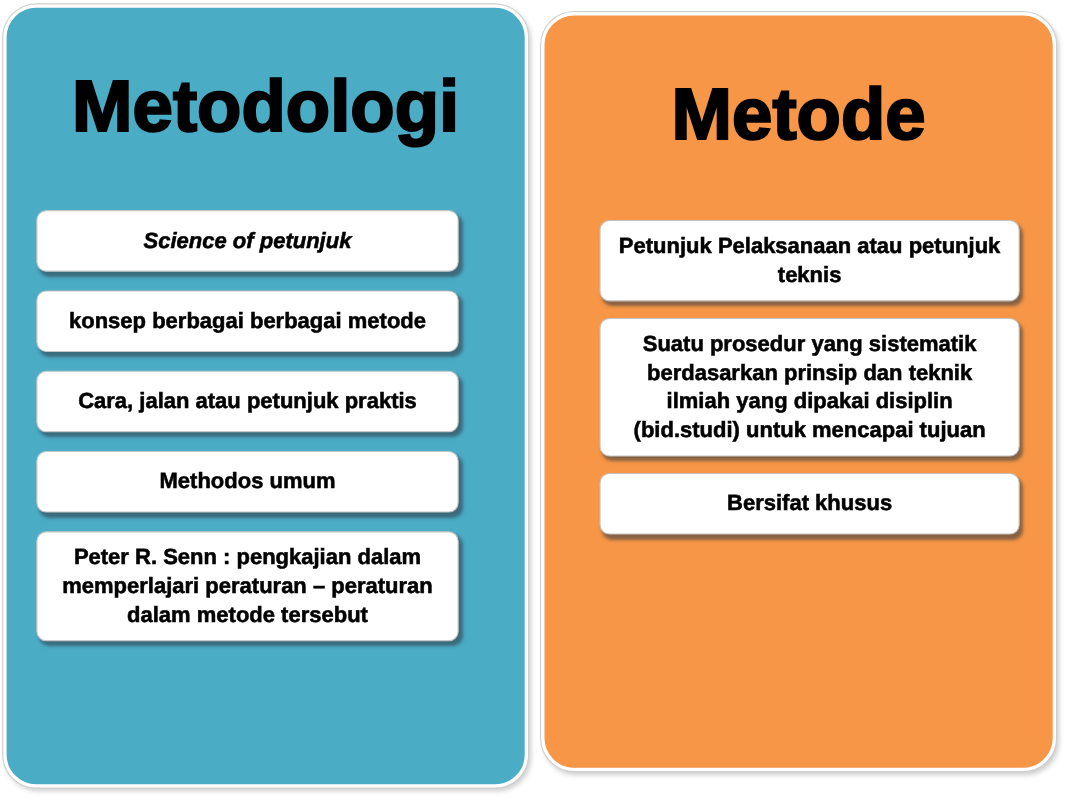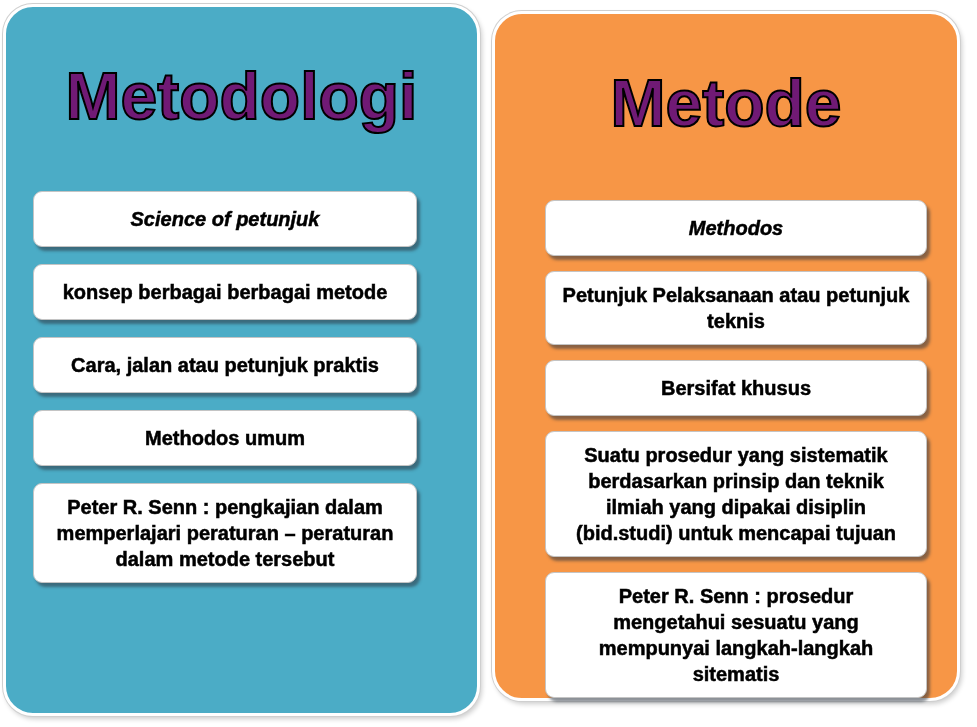--- a/index.html
+++ b/index.html
@@ -37,21 +37,21 @@
     height: 690px;
   }
   .panel-title {
     flex: 0 0 auto;
     height: 178px;
     display: flex;
     align-items: center;
     justify-content: center;
     font-size: 66px;
     font-weight: 700;
-    color: #701a75;
+    color: #000000;
     -webkit-text-stroke: 2px #000000;
     letter-spacing: 0px;
     white-space: nowrap;
   }
   .box-stack {
     display: flex;
     flex-direction: column;
   }
   .panel-left .box-stack {
     padding: 6px 60px 0 27px;
@@ -103,31 +103,25 @@
       </div>
       <div class="box">
         <span>Peter R. Senn : pengkajian dalam memperlajari peraturan – peraturan dalam metode tersebut</span>
       </div>
     </div>
   </div>
 
   <div class="panel panel-right" style="background-color: rgb(247, 150, 70);">
     <div class="panel-title">Metode</div>
     <div class="box-stack">
-      <div class="box italic">
-        <span>Methodos</span>
-      </div>
       <div class="box">
         <span>Petunjuk Pelaksanaan atau petunjuk teknis</span>
-      </div>
-      <div class="box">
-        <span>Bersifat khusus</span>
       </div>
       <div class="box">
         <span>Suatu prosedur yang sistematik berdasarkan prinsip dan teknik ilmiah yang dipakai disiplin (bid.studi) untuk mencapai tujuan</span>
       </div>
       <div class="box">
-        <span>Peter R. Senn : prosedur mengetahui sesuatu yang mempunyai langkah-langkah sitematis</span>
+        <span>Bersifat khusus</span>
       </div>
     </div>
   </div>
 
 </div>
 
 </body></html>

